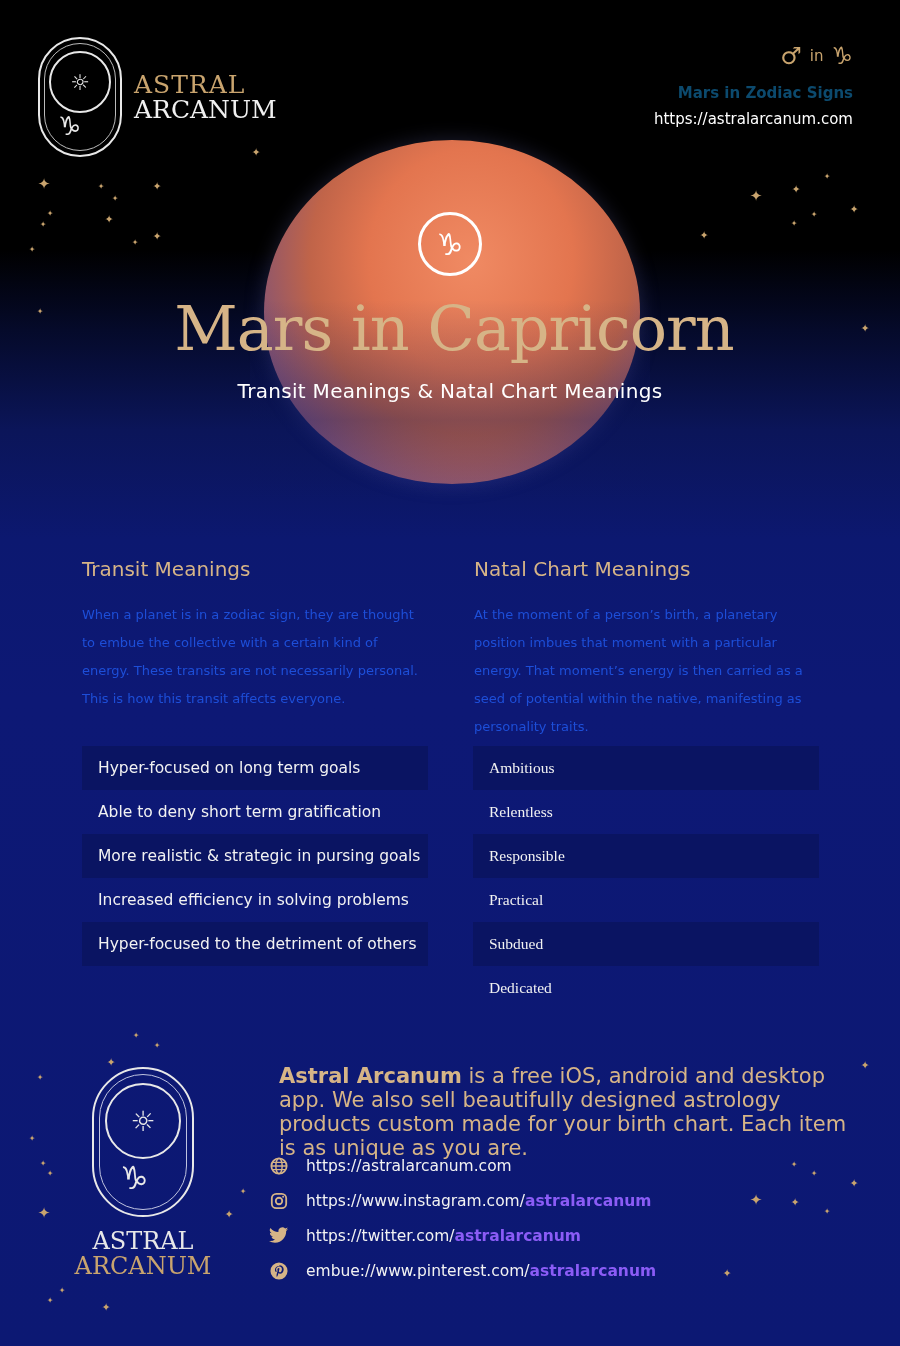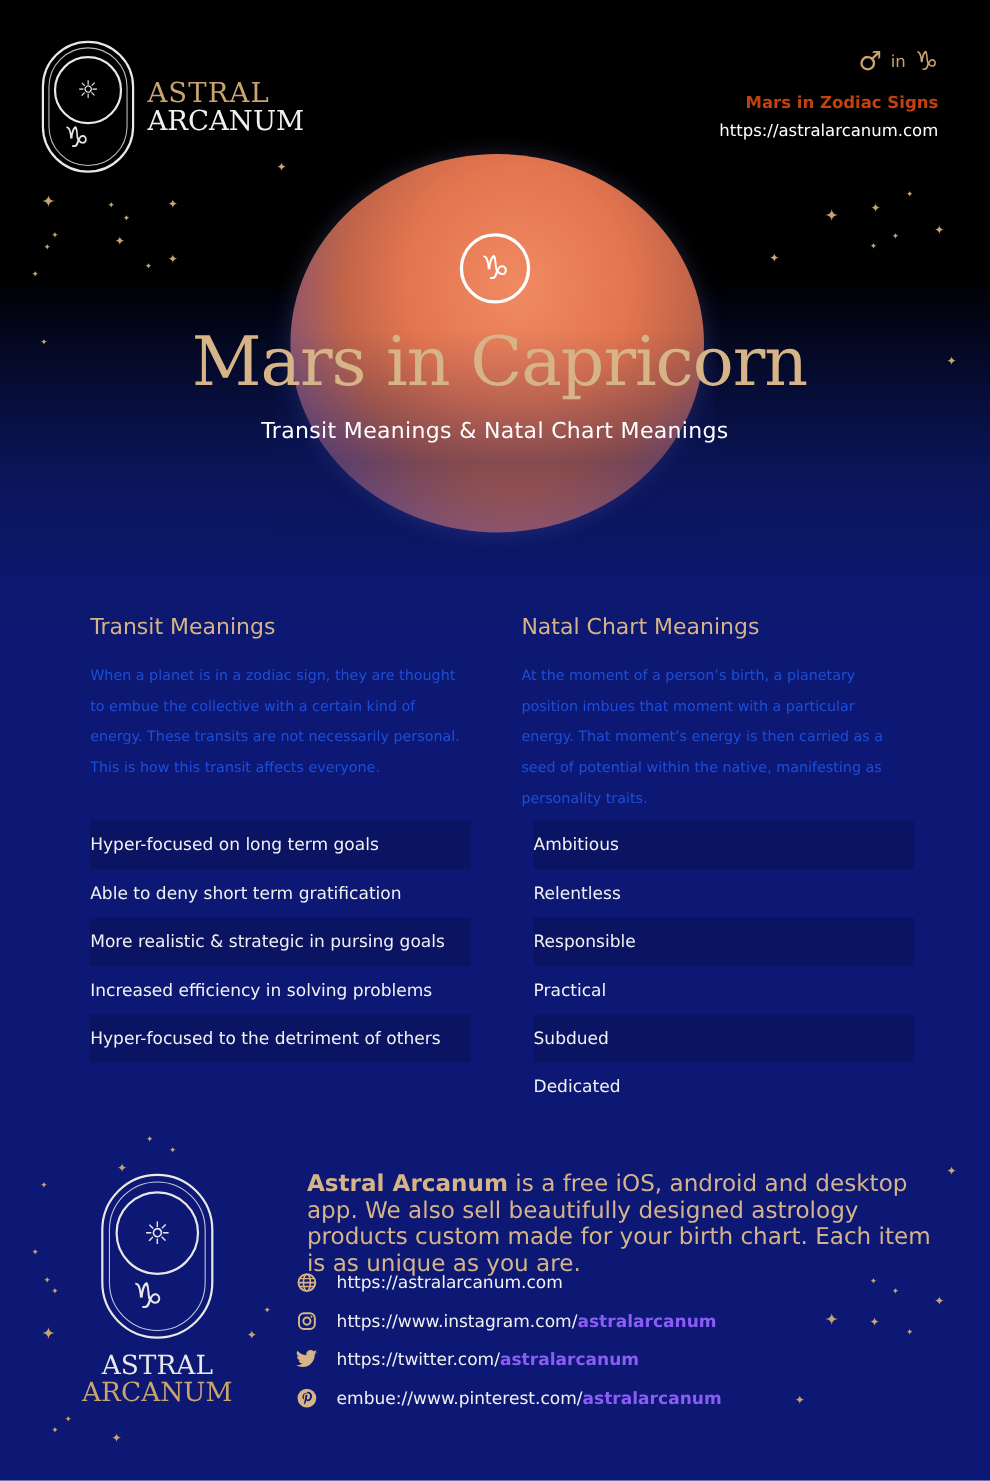--- a/index.html
+++ b/index.html
@@ -33,21 +33,21 @@
   }
   .goat { position: absolute; bottom: 14px; left: 18px; font-size: 26px; color: #e8e8e8; }
   .logo-text { margin-left: 12px; font-family: "DejaVu Serif", serif; line-height: 1.0; }
   .logo-text .l1 { color: #c9a46e; font-size: 25px; letter-spacing: 1px; }
   .logo-text .l2 { color: #f0f0f0; font-size: 25px; letter-spacing: 0px; }
 
   
   .topright { position: absolute; right: 47px; top: 42px; text-align: right; }
   .glyphs { color: #c9a46e; font-size: 24px; display: flex; justify-content: flex-end; align-items: center; gap: 8px; }
   .glyphs .in { font-size: 15px; color: #c9a46e; }
-  .tr-title { margin-top: 14px; font-size: 15px; font-weight: bold; color: #c2410c; }
+  .tr-title { margin-top: 14px; font-size: 15px; font-weight: bold; color: #0c4a6e; }
   .tr-url { margin-top: 8px; font-size: 15px; color: #fff; }
 
   
   .planet {
     position: absolute; left: 264px; top: 140px; width: 376px; height: 344px;
     border-radius: 50%;
     background:
       radial-gradient(ellipse at 55% 35%, #f08a63 0%, #e3754f 35%, #c06449 55%, rgba(140,90,130,0.9) 78%, rgba(160,150,210,0.85) 92%, rgba(40,50,120,0) 100%);
     box-shadow: 0 0 20px rgba(120,120,200,0.25);
   }
@@ -71,22 +71,22 @@
 
   
   .col { position: absolute; top: 557px; width: 345px; }
   .col.left { left: 82px; }
   .col.right { left: 474px; }
   .col h2 { font-size: 20px; font-weight: normal; color: #d6b487; margin-bottom: 20px; }
   .col p { font-size: 13px; line-height: 28px; color: #1d4ed8; }
 
   .list { position: absolute; top: 746px; width: 346px; }
   .list.left { left: 82px; }
-  .list.right { left: 485px; width: 346px; }
-  .row { height: 44px; display: flex; align-items: center; padding-left: 0; font-size: 15.5px; color: #f2f2f2; }
+  .list.right { left: 473px; width: 346px; font-family: Liberation Serif, serif; }
+  .row { height: 44px; display: flex; align-items: center; padding-left: 16px; font-size: 15.5px; color: #f2f2f2; }
   .row:nth-child(odd) { background: #0a1462; }
 
   
   .f-logo { position: absolute; left: 70px; top: 1067px; width: 146px; text-align: center; }
   .f-emblem {
     margin: 0 auto; width: 102px; height: 150px; border: 2px solid #e8e8e8; border-radius: 51px;
     position: relative; display: flex; justify-content: center;
   }
   .f-emblem::after { content: ""; position: absolute; inset: 5px; border: 1px solid #c0c4e0; border-radius: 46px; }
   .f-wheel {

